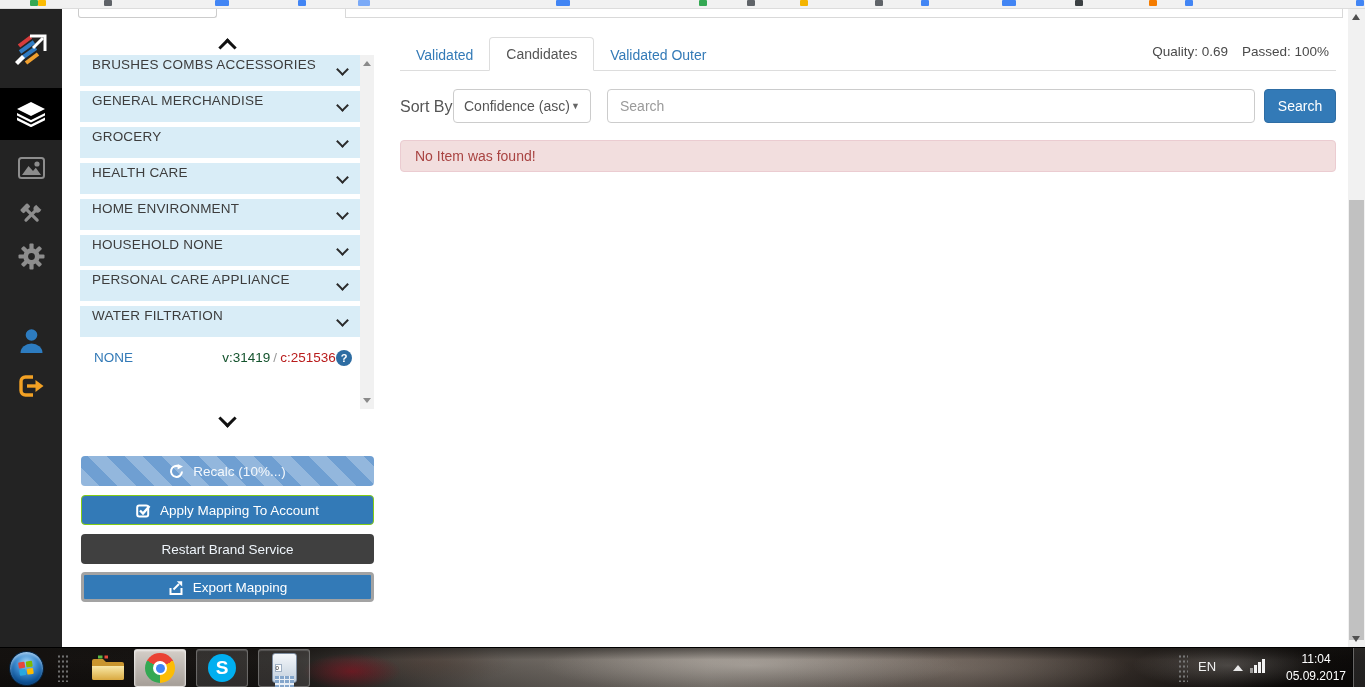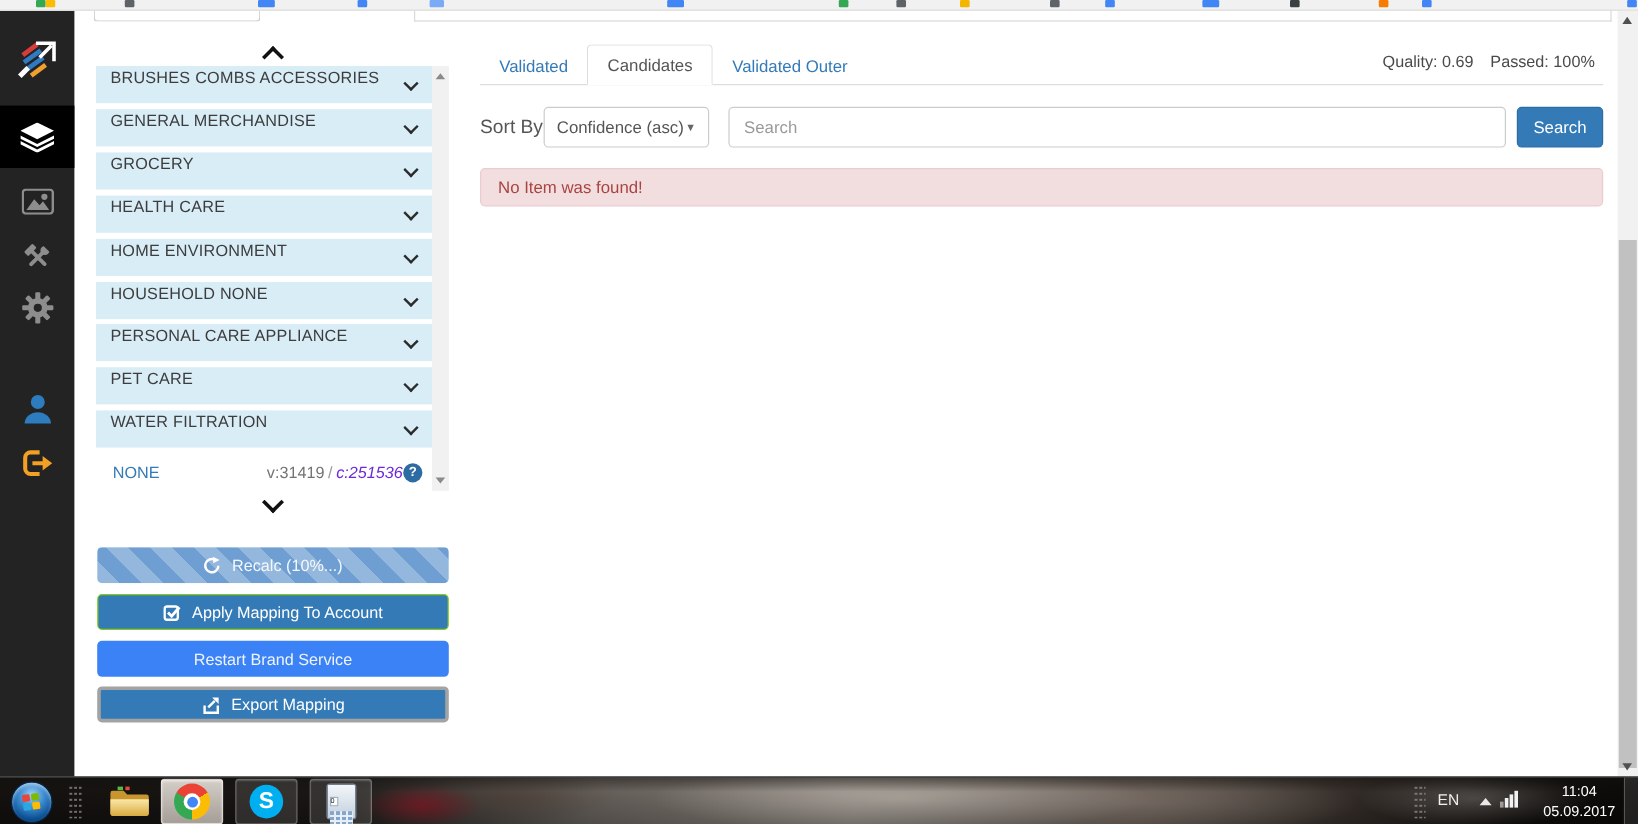--- a/index.html
+++ b/index.html
@@ -22,34 +22,34 @@
   .scroll-chev{position:absolute;left:80px;width:294px;height:14px;display:flex;align-items:center;justify-content:center;cursor:pointer;}
   .chev-big{width:10px;height:10px;border-right:3px solid #111;border-bottom:3px solid #111;}
   .chev-big.up{transform:rotate(-135deg);margin-top:6px;}
   .chev-big.down{transform:rotate(45deg);margin-top:-4px;}
   .cat-list{position:absolute;left:80px;top:55px;width:294px;}
   .cat-row{position:relative;width:280px;height:31px;margin-bottom:5px;background:#d9edf7;display:flex;align-items:center;padding:0 30px 12px 12px;box-sizing:border-box;font-size:13.5px;color:#3d3d3d;letter-spacing:.2px;cursor:pointer;}
   .chev{position:absolute;right:13px;top:10px;width:7px;height:7px;border-right:2px solid #2b2b2b;border-bottom:2px solid #2b2b2b;transform:rotate(45deg);}
   .none-row{width:280px;height:31px;background:#fff;display:flex;align-items:center;padding:0 8px 0 14px;box-sizing:border-box;font-size:13.5px;cursor:pointer;}
   .none-label{color:#337ab7;width:84px;}
   .stats{flex:1;text-align:center;}
-  .stat-v{color:#737373;margin-left:44px;}
+  .stat-v{color:#14532d;margin-left:44px;}
   .stat-sep{color:#999;margin:0 3px;}
-  .stat-c{color:#6d28d9;font-style:italic;}
+  .stat-c{color:#b91c1c;}
   .help{width:16px;height:16px;border-radius:50%;background:#2d6ca2;color:#fff;font-size:11px;font-weight:bold;display:flex;align-items:center;justify-content:center;cursor:pointer;}
   .inner-scrollbar{position:absolute;left:280px;top:0;width:14px;height:354px;background:#f1f1f1;cursor:pointer;}
   .tri{position:absolute;left:3px;width:0;height:0;border-left:4px solid transparent;border-right:4px solid transparent;}
   .tri.up{top:6px;border-bottom:5px solid #8a8a8a;}
   .tri.down{bottom:6px;border-top:5px solid #8a8a8a;}
 
   
   .btn{position:absolute;left:81px;width:293px;height:30px;border:none;border-radius:4px;color:#fff;font-size:13.5px;font-family:inherit;display:flex;align-items:center;justify-content:center;gap:9px;box-sizing:border-box;cursor:pointer;}
   .btn-recalc{top:456px;background-color:#6f9fd2;background-image:repeating-linear-gradient(45deg,rgba(255,255,255,.25) 0 13px,rgba(255,255,255,0) 13px 26px);color:#f4f8fc;}
   .btn-apply{top:495px;background:#337ab7;border:1px solid #84cc16;}
-  .btn-restart{top:534px;background:#3b82f6;color:#eef4fa;}
+  .btn-restart{top:534px;background:#404040;color:#eef4fa;}
   .btn-export{top:572px;background:#337ab7;border:3px solid #a3a3a3;}
 
   
   .tabs{position:absolute;left:400px;top:37px;width:936px;height:33px;border-bottom:1px solid #ddd;display:flex;align-items:flex-end;box-sizing:content-box;}
   .tab{padding:8px 16px;font-size:14px;color:#337ab7;margin-bottom:-1px;cursor:pointer;}
   .tab.active{background:#fff;border:1px solid #ddd;border-bottom:1px solid #fff;border-radius:4px 4px 0 0;color:#555;}
   .quality{position:absolute;right:36px;top:44px;font-size:13.5px;color:#4a4a4a;display:flex;gap:14px;}
   .sort-label{position:absolute;left:400px;top:98px;font-size:16px;color:#555;}
   .select{position:absolute;left:453px;top:89px;width:138px;height:34px;border:1px solid #ccc;border-radius:4px;background:#fff;display:flex;align-items:center;justify-content:space-between;padding:0 10px;box-sizing:border-box;color:#555;font-size:14px;cursor:pointer;}
   .caret{font-size:9px;color:#666;}
@@ -230,24 +230,20 @@
         </div>
       <div class="cat-row" style="margin-bottom:4px;">
           <span>HOUSEHOLD NONE</span>
           <span class="chev"></span>
         </div>
       <div class="cat-row">
           <span>PERSONAL CARE APPLIANCE</span>
           <span class="chev"></span>
         </div>
       <div class="cat-row">
-          <span>PET CARE</span>
-          <span class="chev"></span>
-        </div>
-      <div class="cat-row">
           <span>WATER FILTRATION</span>
           <span class="chev"></span>
         </div>
 
       <div class="none-row">
         <span class="none-label">NONE</span>
         <span class="stats">
           <span class="stat-v">v:31419</span><span class="stat-sep">/</span><span class="stat-c">c:251536</span>
         </span>
         <span class="help">?</span>

